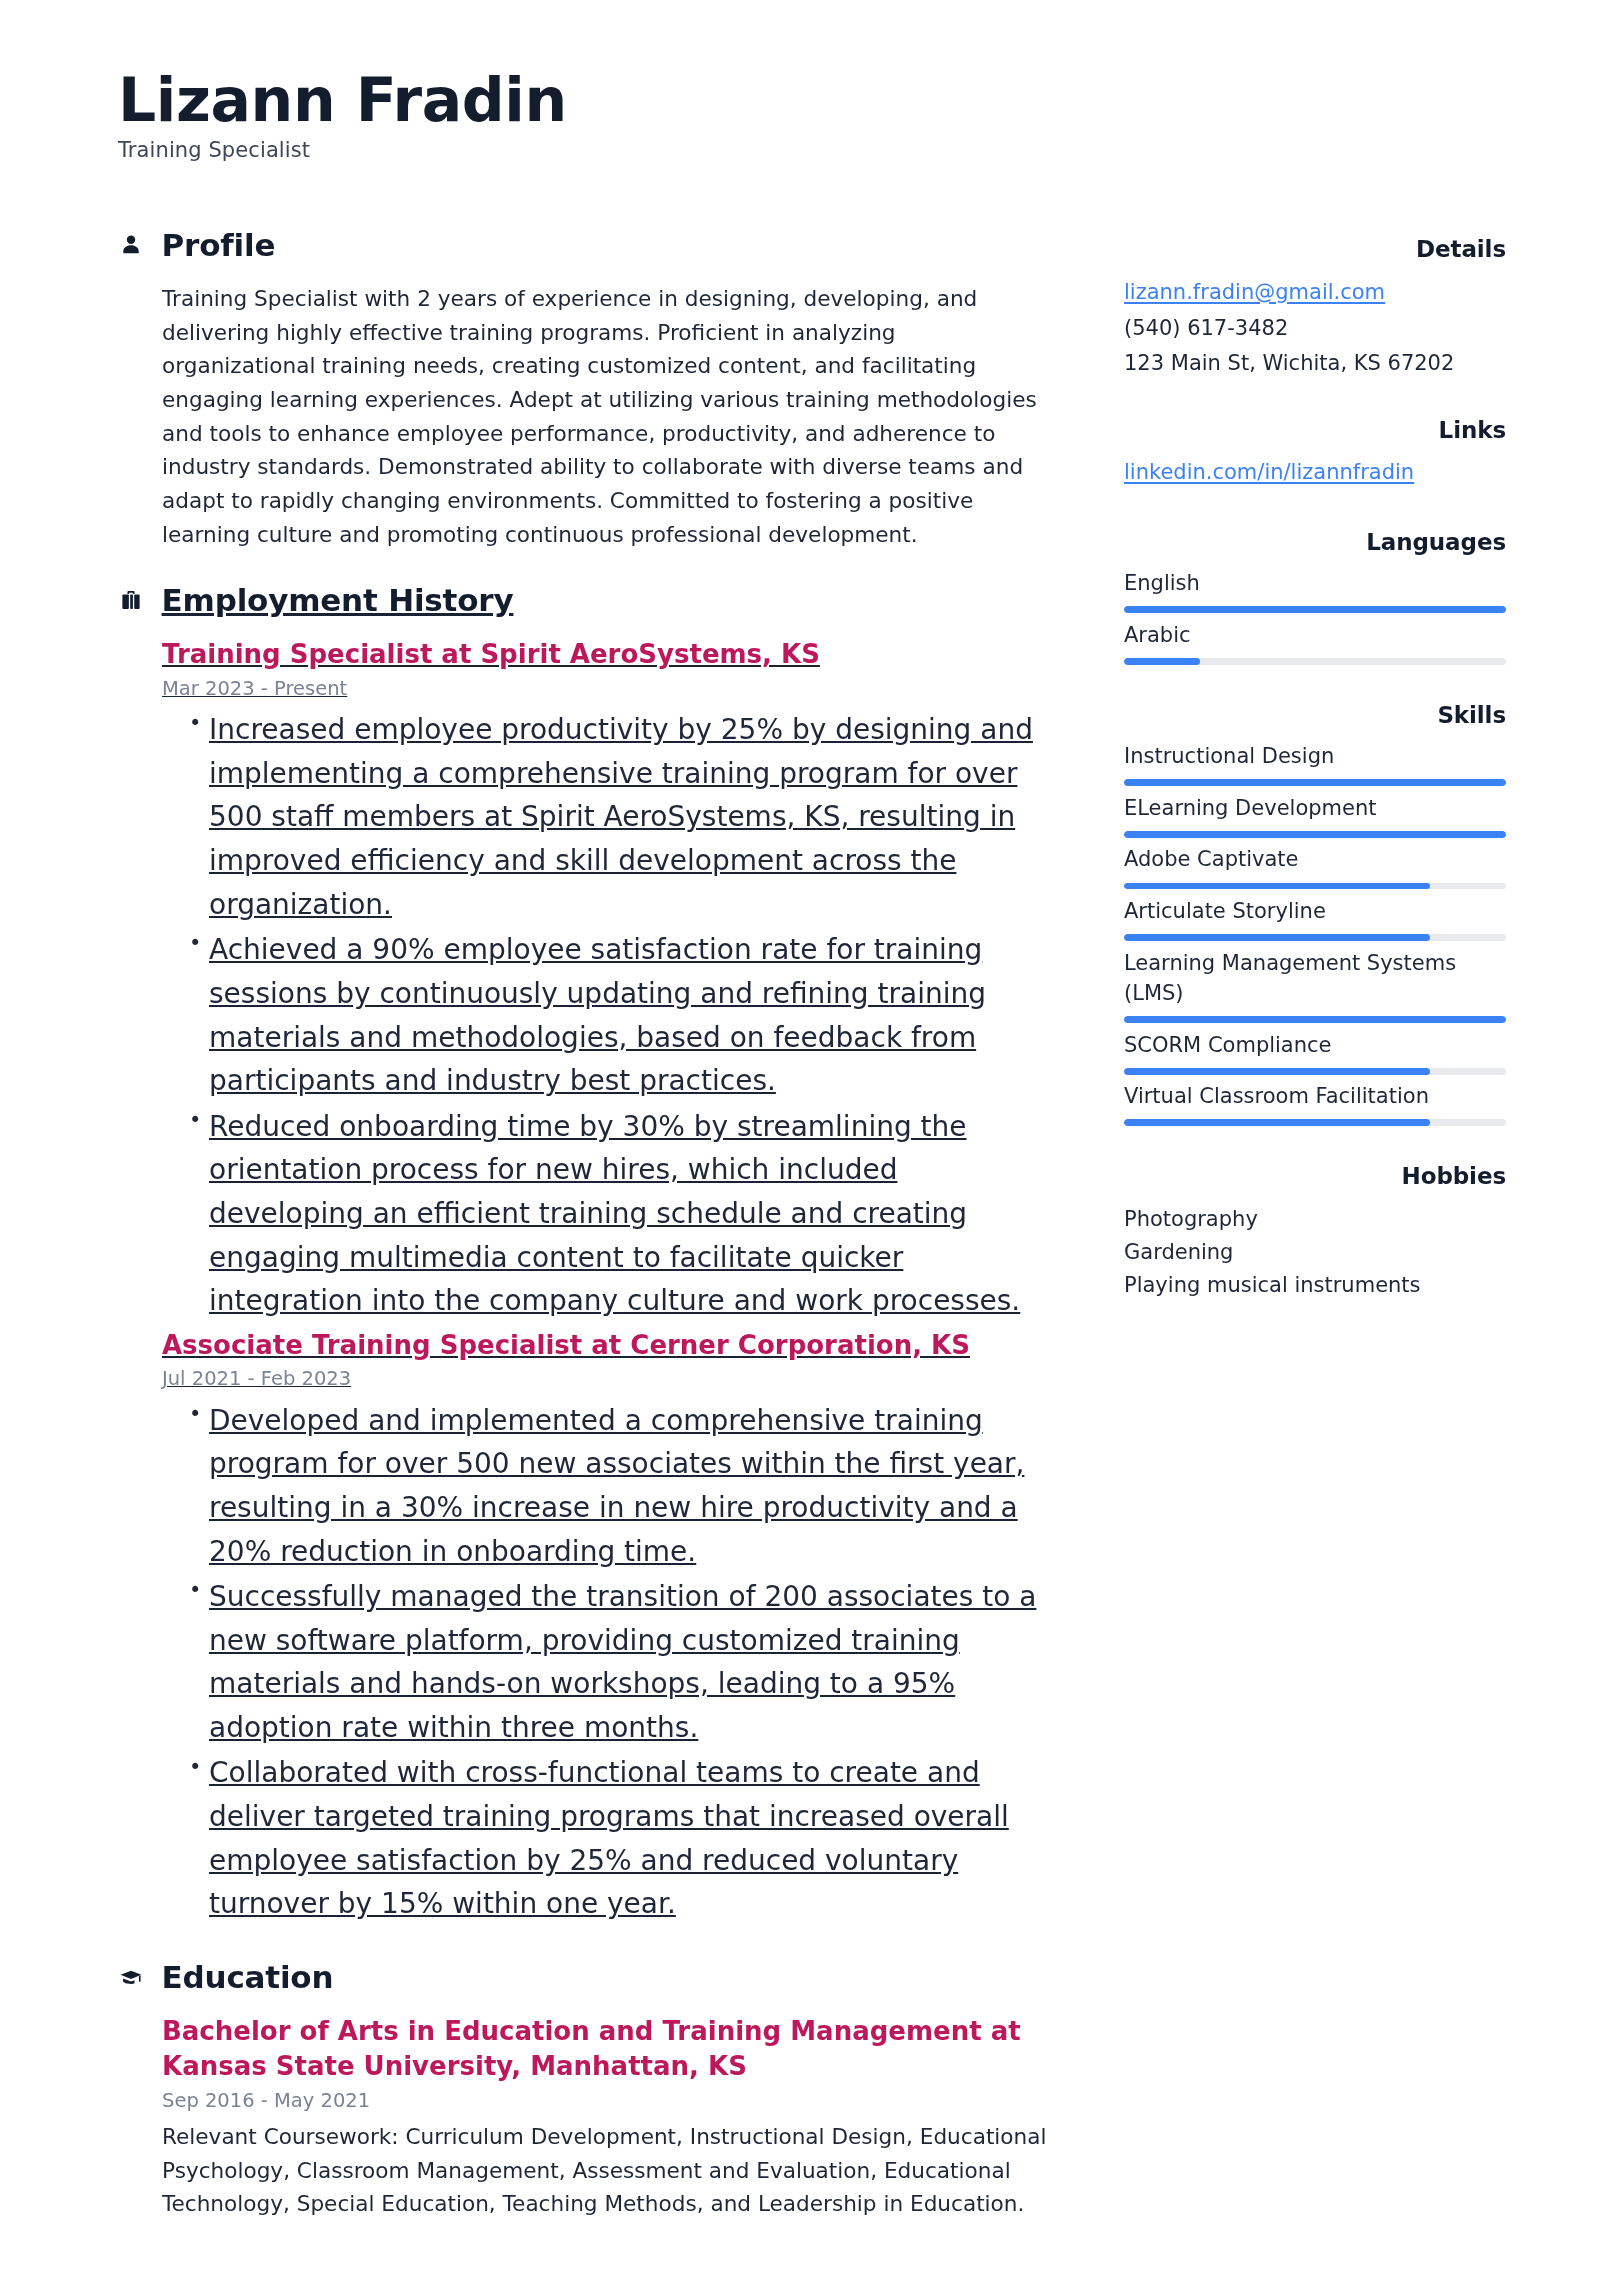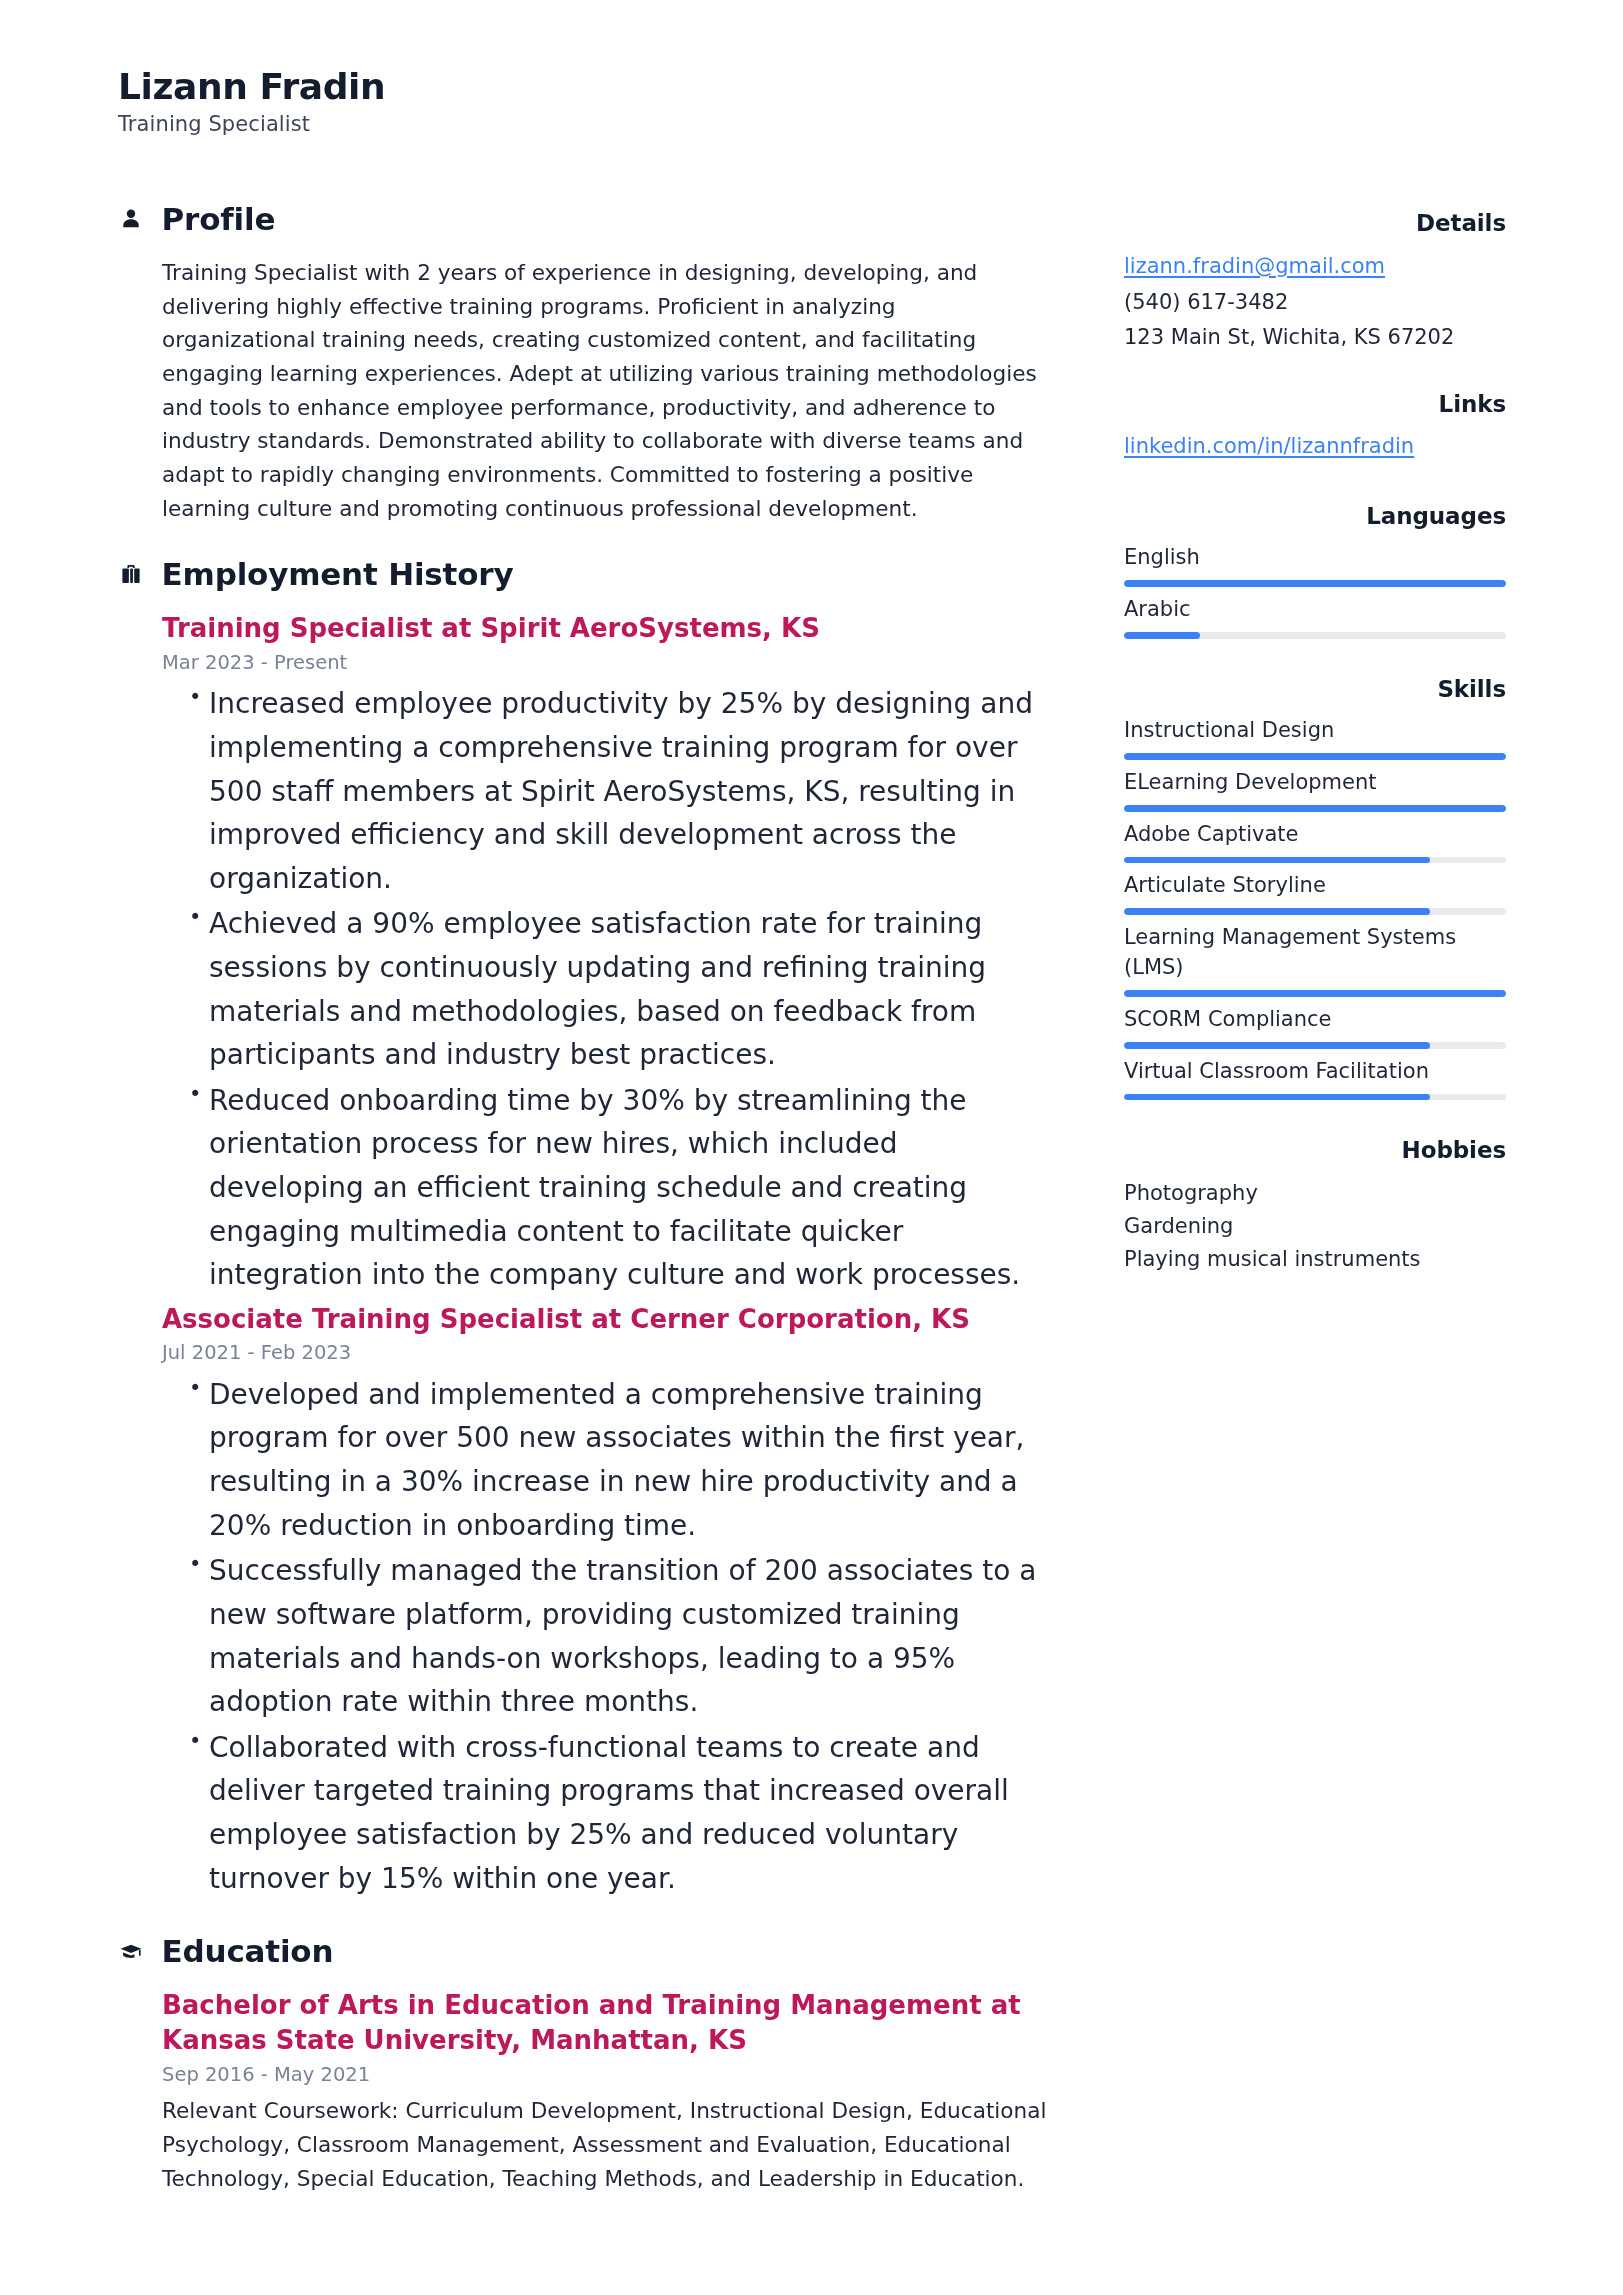--- a/index.html
+++ b/index.html
@@ -20,21 +20,21 @@
     min-height: 2295px;
     background: #ffffff;
     padding: 68px 118px 51px 118px;
     position: relative;
   }
 
   
   .header { margin-bottom: 66px; }
 
   .name {
-    font-size: 36px;
+    font-size: 60px;
     font-weight: 700;
     letter-spacing: -0.4px;
     color: #141d2e;
     line-height: 1.08;
   }
 
   .job-title {
     font-size: 21px;
     font-weight: 400;
     color: #3d4657;
@@ -134,21 +134,21 @@
     content: "•";
     position: absolute;
     left: 27px;
     top: -0.8px;
     font-size: 21px;
     color: #1e2638;
   }
 
   
   #section-profile { margin-bottom: 32px; }
-  #section-employment { margin-bottom: 34px; }
+  #section-employment { margin-bottom: 34px; text-decoration: underline; }
   #section-education { margin-bottom: 0; }
 
   .employment-entry + .employment-entry { margin-top: 5px; }
 
   
   .sidebar { padding-top: 8.5px; }
 
   .side-block { margin-bottom: 37px; }
 
   .side-heading {

